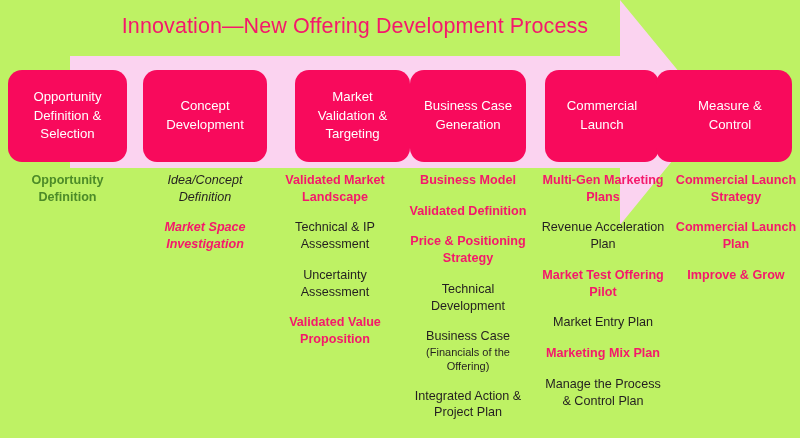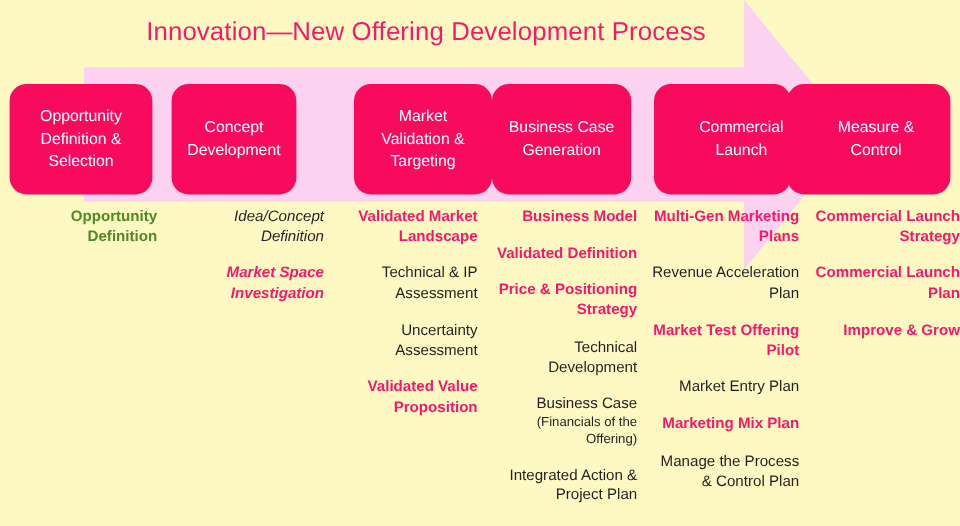--- a/index.html
+++ b/index.html
@@ -8,21 +8,21 @@
     padding: 0;
     background: #ffffff;
   }
   body {
     font-family: "Liberation Sans", sans-serif;
   }
   #canvas {
     position: relative;
     width: 800px;
     height: 438px;
-    background: #fef9c3;
+    background: #bef264;
     overflow: hidden;
   }
 
   
   #title {
     position: absolute;
     left: 0;
     top: 14px;
     width: 710px;
     text-align: center;
@@ -64,21 +64,21 @@
     padding: 0 6px;
     box-sizing: border-box;
   }
   .stage-box span { display: block; }
 
   
   .column {
     position: absolute;
     top: 172px;
     z-index: 5;
-    text-align: right;
+    text-align: center;
   }
   .item {
     font-size: 12.6px;
     line-height: 1.33;
     color: #231f20;
     margin-bottom: 14px;
   }
   .item.hl {
     color: #F5186B;
     font-weight: bold;
@@ -108,21 +108,21 @@
   <div id="title">Innovation—New Offering Development Process</div>
 
   <div class="stage-box" style="left:8px; width:119px;">
     <div>
       <span>Opportunity</span>
       <span>Definition &amp;</span>
       <span>Selection</span>
     </div>
   </div>
 
-  <div class="stage-box" style="left:143px; width:104px;">
+  <div class="stage-box" style="left:143px; width:124px;">
     <div>
       <span>Concept</span>
       <span>Development</span>
     </div>
   </div>
 
   <div class="stage-box" style="left:277px; width:115px;margin-left:18px;">
     <div>
       <span>Market</span>
       <span>Validation &amp;</span>
@@ -130,21 +130,21 @@
     </div>
   </div>
 
   <div class="stage-box" style="left:410px; width:116px;">
     <div>
       <span>Business Case</span>
       <span>Generation</span>
     </div>
   </div>
 
-  <div class="stage-box" style="left:545px; width:114px;justify-content:flex-end;">
+  <div class="stage-box" style="left:545px; width:114px;">
     <div>
       <span>Commercial</span>
       <span>Launch</span>
     </div>
   </div>
 
   <div class="stage-box" style="left:656px; width:136px;padding-left:18px;">
     <div>
       <span>Measure &amp;</span>
       <span>Control</span>

